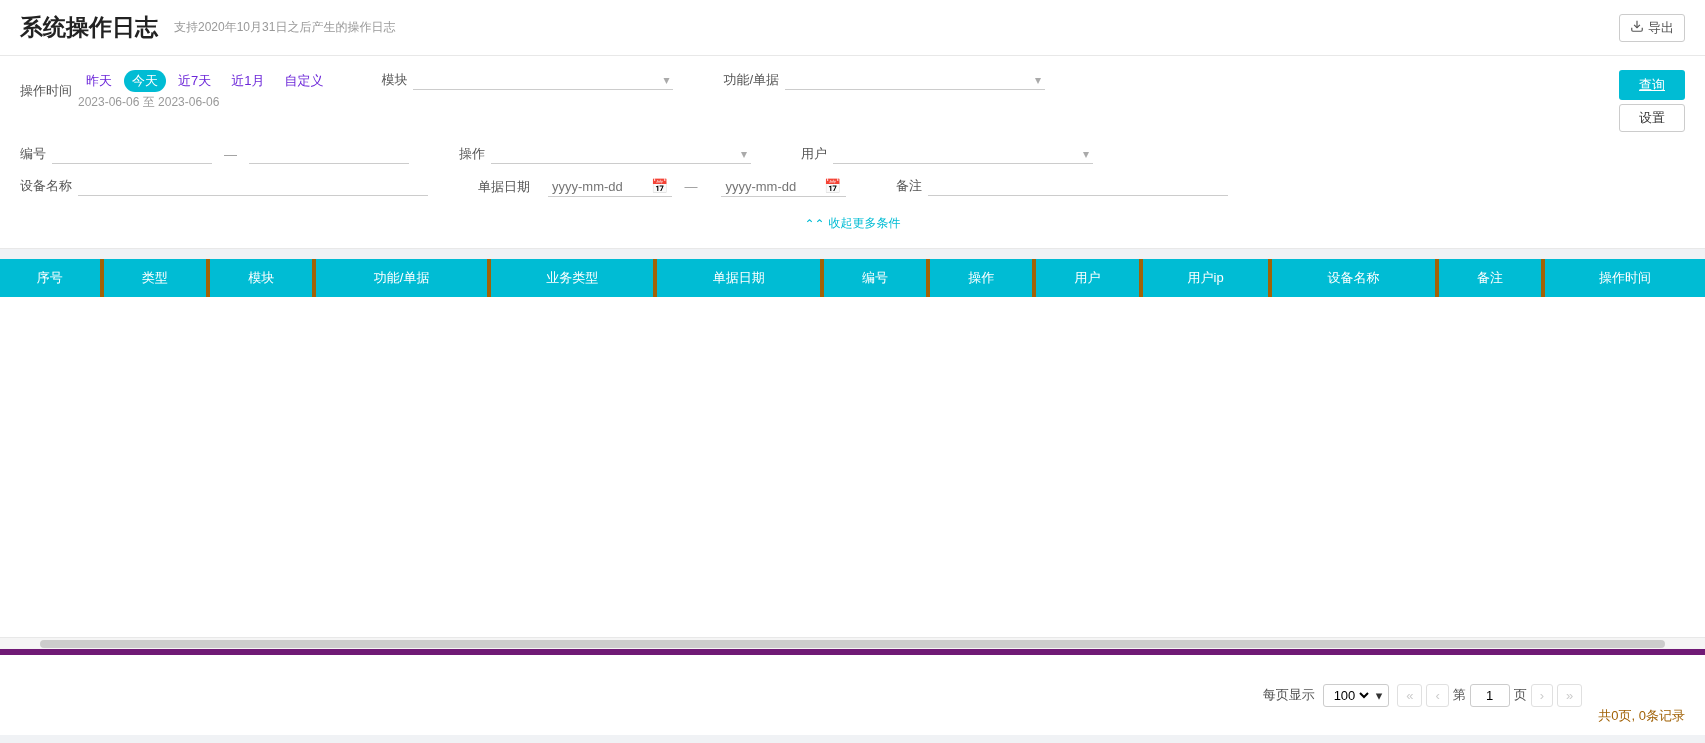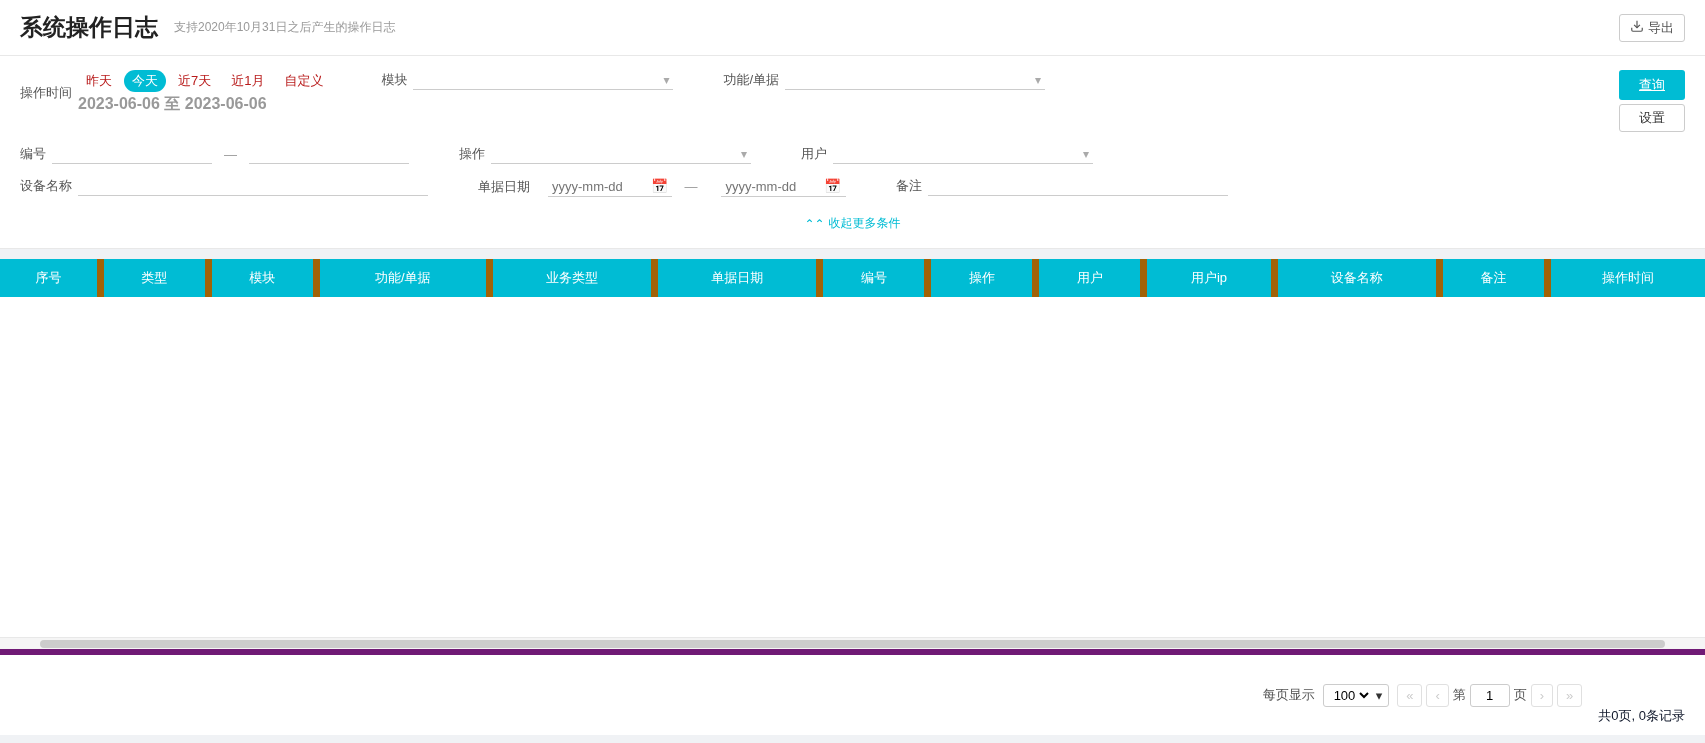--- a/index.html
+++ b/index.html
@@ -56,31 +56,30 @@
       align-items: center;
       gap: 4px;
     }
     .date-btn {
       padding: 2px 8px;
       border-radius: 12px;
       border: none;
       background: none;
       cursor: pointer;
       font-size: 13px;
-      color: #b91c1c;
+      color: #6d28d9;
     }
     .date-btn.active {
       background: #00bcd4;
       color: #fff;
       text-align: right;
     }
     .date-range-text {
       color: #999;
-      font-size: 16px;
-      font-weight: bold;
+      font-size: 12px;
     }
     .filter-date-wrap {
       display: flex;
       flex-direction: column;
       gap: 2px;
     }
 
     .select-field {
       display: flex;
       align-items: center;
@@ -189,21 +188,21 @@
     }
     thead tr {
       background: #00bcd4;
       color: #fff;
     }
     thead th {
       padding: 10px 8px;
       font-size: 13px;
       font-weight: normal;
       text-align: center;
-      border-right: 7px solid #a16207;
+      border-right: 4px solid #a16207;
       white-space: nowrap;
     }
     thead th:last-child { border-right: none; }
 
     .empty-area {
       height: 340px;
       background: #fff;
     }
 
     .scroll-bar-area {
@@ -264,21 +263,21 @@
     .nav-btn:disabled { color: #ccc; cursor: not-allowed; }
     .page-input {
       border: 1px solid #ccc;
       border-radius: 3px;
       width: 40px;
       text-align: center;
       padding: 3px;
       font-size: 13px;
     }
     .page-info { color: #555; }
-    .total-info { color: #0f172a; margin-left: 8px; margin-top: 42px; }
+    .total-info { color: #a16207; margin-left: 8px; margin-top: 42px; }
   </style>
 </head>
 <body>
 
 <div class="page-header">
   <span class="page-title">系统操作日志</span>
   <span class="page-subtitle">支持2020年10月31日之后产生的操作日志</span>
   <button class="export-btn">
     <svg width="14" height="14" viewBox="0 0 24 24" fill="none" stroke="currentColor" stroke-width="2">
       <path d="M21 15v4a2 2 0 0 1-2 2H5a2 2 0 0 1-2-2v-4"></path>

